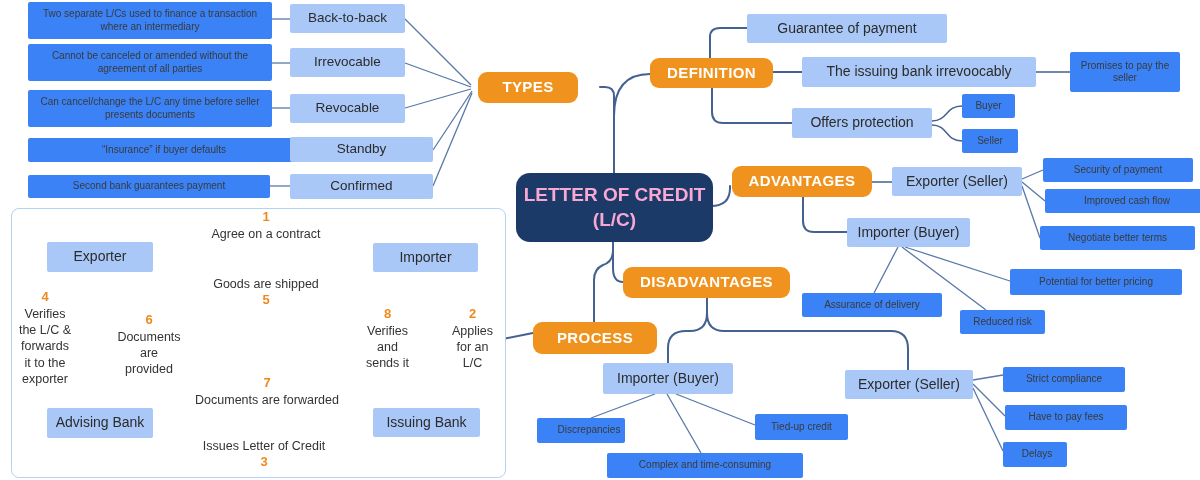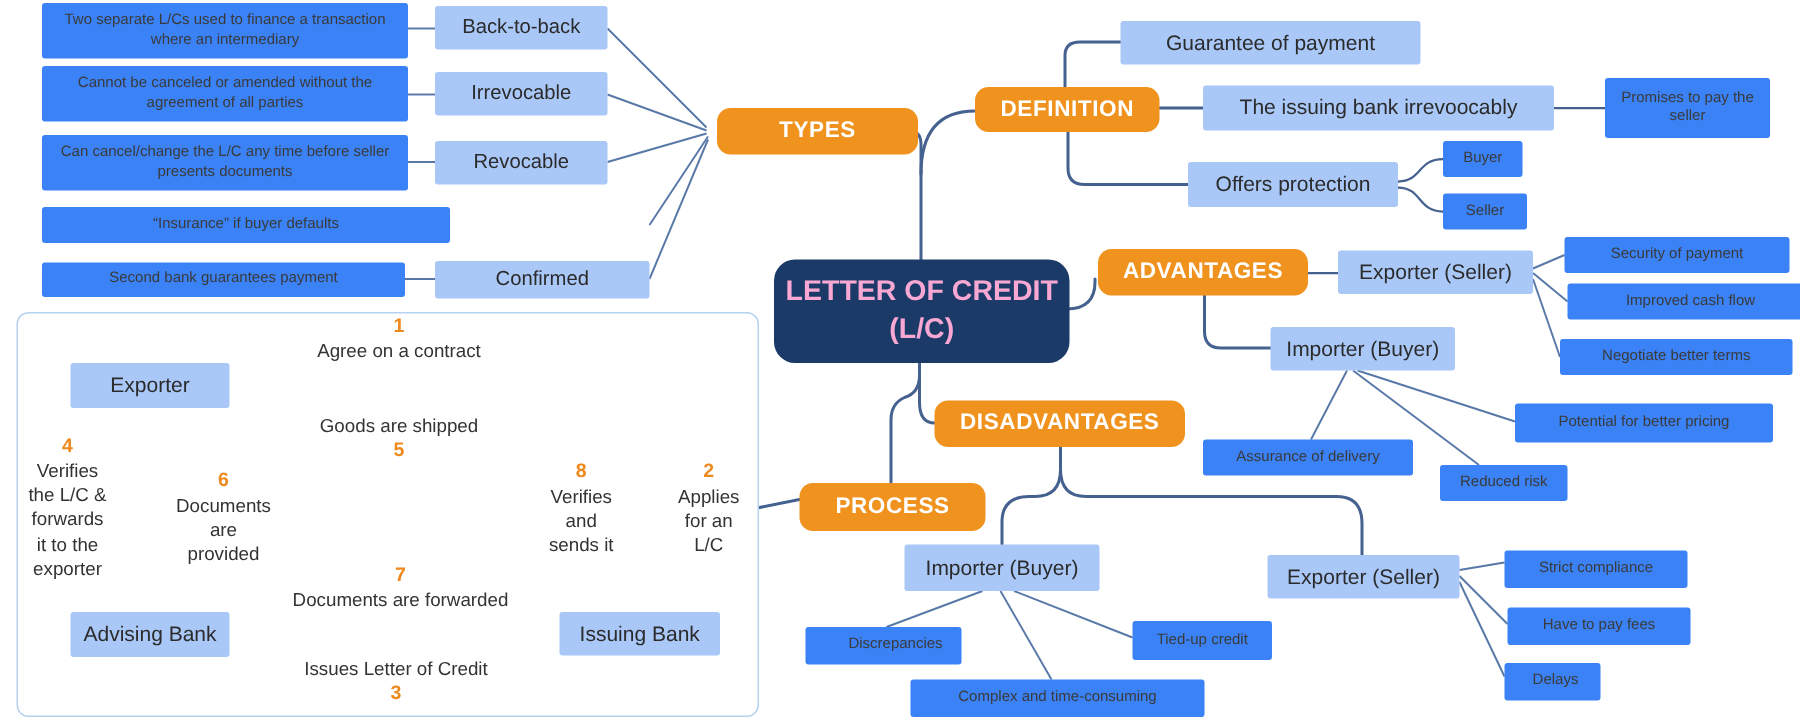--- a/index.html
+++ b/index.html
@@ -89,31 +89,32 @@
       <path d="M422 398 V285" marker-end="url(#arr)"></path>
       <path d="M435 285 V396" marker-end="url(#arr)"></path>
     </g>
   </svg>
 
   <div class="node navy" style="left:516px;top:173px;width:197px;height:69px;flex-direction:column;">
     <div>LETTER OF CREDIT</div>
     <div>(L/C)</div>
   </div>
 
-  <div class="node o" style="left:478px;top:72px;width:134px;height:31px;">TYPES</div>
+  <div class="node o" style="left:478px;top:72px;width:100px;height:31px;">TYPES</div>
 
   <div class="node c" style="left:28px;top:2px;width:244px;height:37px;">Two separate L/Cs used to finance a transaction where an intermediary</div>
   <div class="node c" style="left:28px;top:44px;width:244px;height:37px;">Cannot be canceled or amended without the agreement of all parties</div>
   <div class="node c" style="left:28px;top:90px;width:244px;height:37px;">Can cancel/change the L/C any time before seller presents documents</div>
   <div class="node c" style="left:28px;top:138px;width:272px;height:24px;">“Insurance” if buyer defaults</div>
   <div class="node c" style="left:28px;top:175px;width:242px;height:23px;">Second bank guarantees payment</div>
 
   <div class="node b sm" style="left:290px;top:4px;width:115px;height:29px;">Back-to-back</div>
   <div class="node b sm" style="left:290px;top:48px;width:115px;height:29px;">Irrevocable</div>
   <div class="node b sm" style="left:290px;top:94px;width:115px;height:29px;">Revocable</div>
+  <div class="node b sm" style="left:290px;top:137px;width:143px;height:25px;">Standby</div>
   <div class="node b sm" style="left:290px;top:174px;width:143px;height:25px;">Confirmed</div>
 
   <div class="node o" style="left:650px;top:58px;width:123px;height:30px;">DEFINITION</div>
   <div class="node b" style="left:747px;top:14px;width:200px;height:29px;">Guarantee of payment</div>
   <div class="node b" style="left:802px;top:57px;width:234px;height:30px;">The issuing bank irrevoocably</div>
   <div class="node c" style="left:1070px;top:52px;width:110px;height:40px;">Promises to pay the seller</div>
   <div class="node b" style="left:792px;top:108px;width:140px;height:30px;">Offers protection</div>
   <div class="node c" style="left:962px;top:94px;width:53px;height:24px;">Buyer</div>
   <div class="node c" style="left:962px;top:129px;width:56px;height:24px;">Seller</div>
 
@@ -122,33 +123,34 @@
   <div class="node c" style="left:1043px;top:158px;width:150px;height:24px;">Security of payment</div>
   <div class="node c" style="left:1045px;top:189px;width:164px;height:24px;">Improved cash flow</div>
   <div class="node c" style="left:1040px;top:226px;width:155px;height:24px;">Negotiate better terms</div>
   <div class="node b" style="left:847px;top:218px;width:123px;height:29px;">Importer (Buyer)</div>
   <div class="node c" style="left:802px;top:293px;width:140px;height:24px;">Assurance of delivery</div>
   <div class="node c" style="left:1010px;top:269px;width:172px;height:26px;">Potential for better pricing</div>
   <div class="node c" style="left:960px;top:310px;width:85px;height:24px;">Reduced risk</div>
 
   <div class="node o" style="left:623px;top:267px;width:167px;height:31px;">DISADVANTAGES</div>
   <div class="node b" style="left:603px;top:363px;width:130px;height:31px;">Importer (Buyer)</div>
-  <div class="node c" style="left:537px;top:418px;width:104px;height:25px;padding-left:24px;">Discrepancies</div>
+  <div class="node c" style="left:537px;top:418px;width:88px;height:25px;padding-left:24px;">Discrepancies</div>
   <div class="node c" style="left:607px;top:453px;width:196px;height:25px;">Complex and time-consuming</div>
   <div class="node c" style="left:755px;top:414px;width:93px;height:26px;">Tied-up credit</div>
   <div class="node b" style="left:845px;top:370px;width:128px;height:29px;">Exporter (Seller)</div>
   <div class="node c" style="left:1003px;top:367px;width:122px;height:25px;">Strict compliance</div>
   <div class="node c" style="left:1005px;top:405px;width:122px;height:25px;">Have to pay fees</div>
   <div class="node c" style="left:1003px;top:442px;width:64px;height:25px;padding-left:12px;">Delays</div>
 
   <div class="node o" style="left:533px;top:322px;width:124px;height:32px;">PROCESS</div>
 
   <div class="pc" style="left:11px;top:208px;width:493px;height:268px;"></div>
 
   <div class="node b" style="left:47px;top:242px;width:106px;height:30px;">Exporter</div>
+  <div class="node b" style="left:373px;top:243px;width:105px;height:29px;">Importer</div>
   <div class="node b" style="left:47px;top:408px;width:106px;height:30px;">Advising Bank</div>
   <div class="node b" style="left:373px;top:408px;width:107px;height:29px;">Issuing Bank</div>
 
   <div class="lbl" style="left:191px;top:209px;width:150px;">
     <span class="num">1</span>
     <span>Agree on a contract</span>
   </div>
 
   <div class="lbl" style="left:191px;top:276px;width:150px;">
     <span>Goods are shipped</span>

